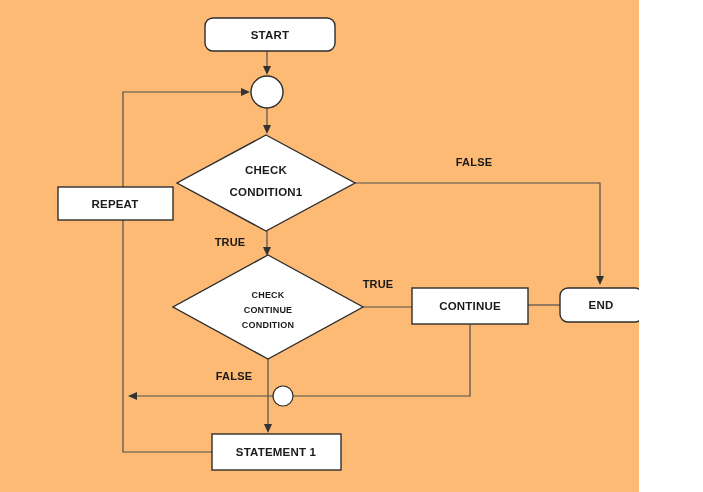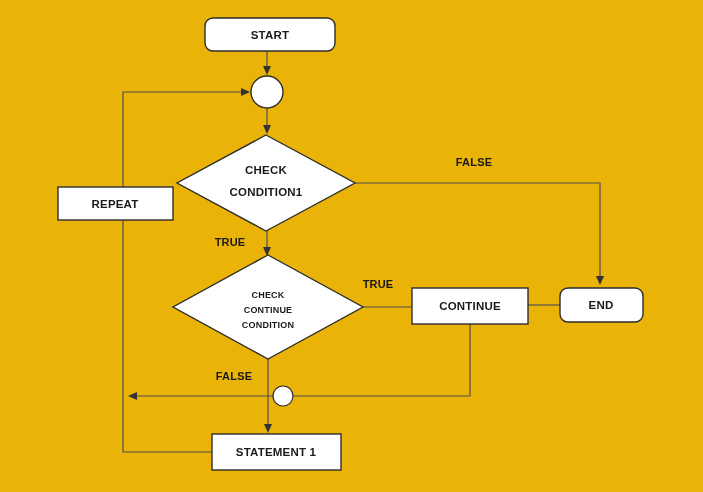--- a/index.html
+++ b/index.html
@@ -2,23 +2,23 @@
 <html><head>
 <meta charset="utf-8">
 <style>
   html, body {
     margin: 0;
     padding: 0;
     background: #ffffff;
   }
   .canvas {
     position: relative;
-    width: 703px;
+    width: 639px;
     height: 492px;
-    background: #eab308;
+    background: #fdba74;
     font-family: "Liberation Sans", sans-serif;
     overflow: hidden;
   }
   svg { display: block; }
   .node-shape {
     fill: #ffffff;
     stroke: #2e2e2e;
     stroke-width: 1.4;
   }
   .connector {

